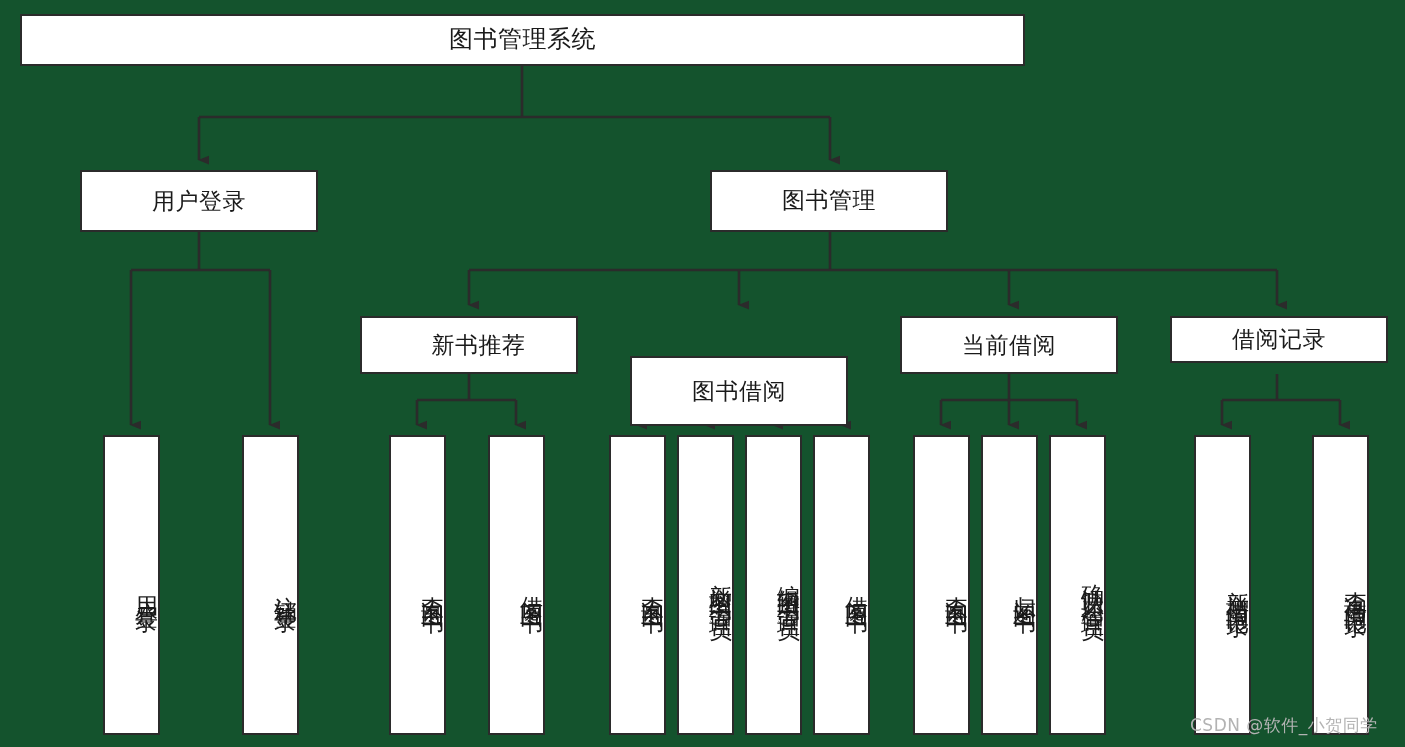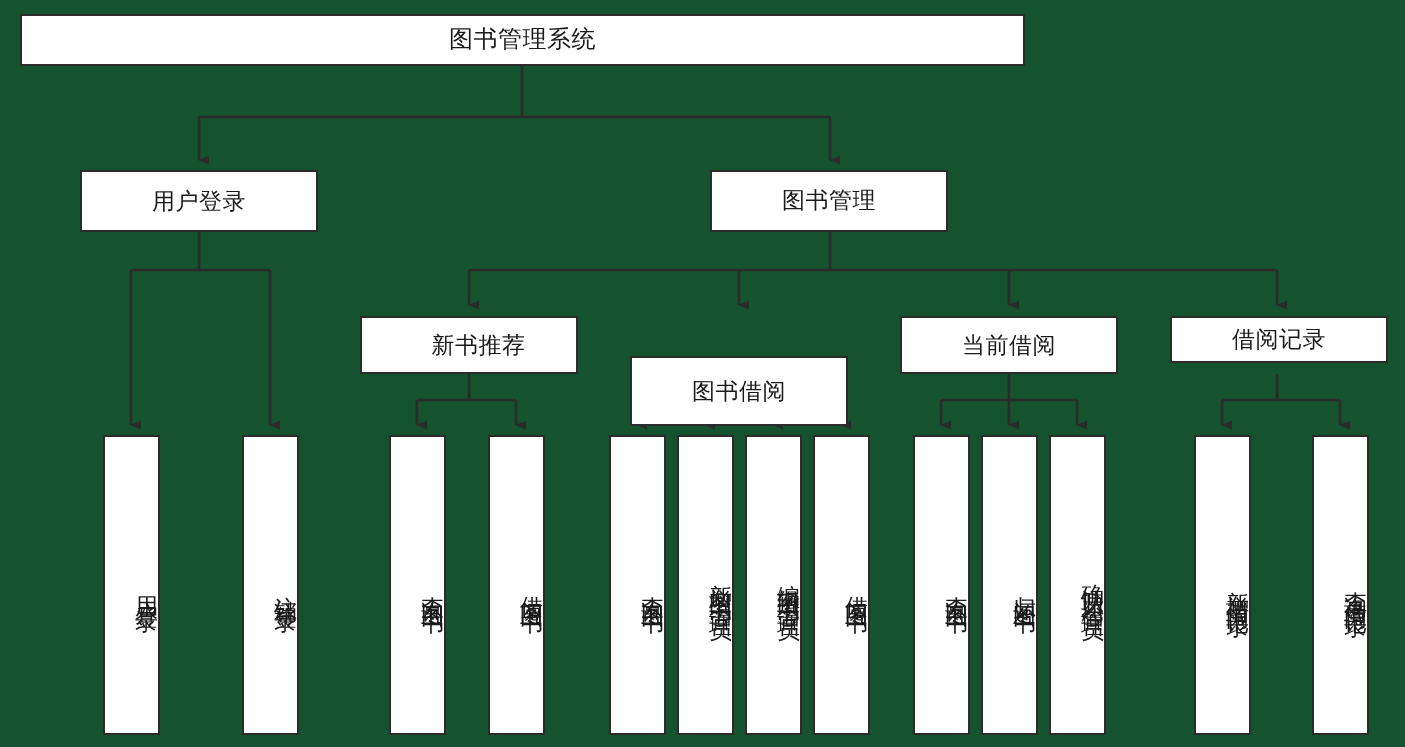--- a/index.html
+++ b/index.html
@@ -189,14 +189,15 @@
     <span class="node-label">确认归还（管理员）</span>
   </div>
 
   <div class="node leaf" style="left:1194px; top:435px; width:57px; height:300px;">
     <span class="node-label">新增借阅记录</span>
   </div>
   <div class="node leaf" style="left:1312px; top:435px; width:57px; height:300px;">
     <span class="node-label">查询借阅记录</span>
   </div>
 
+  <div class="watermark">CSDN @软件_小贺同学</div>
 
 </div>
 
 </body></html>

